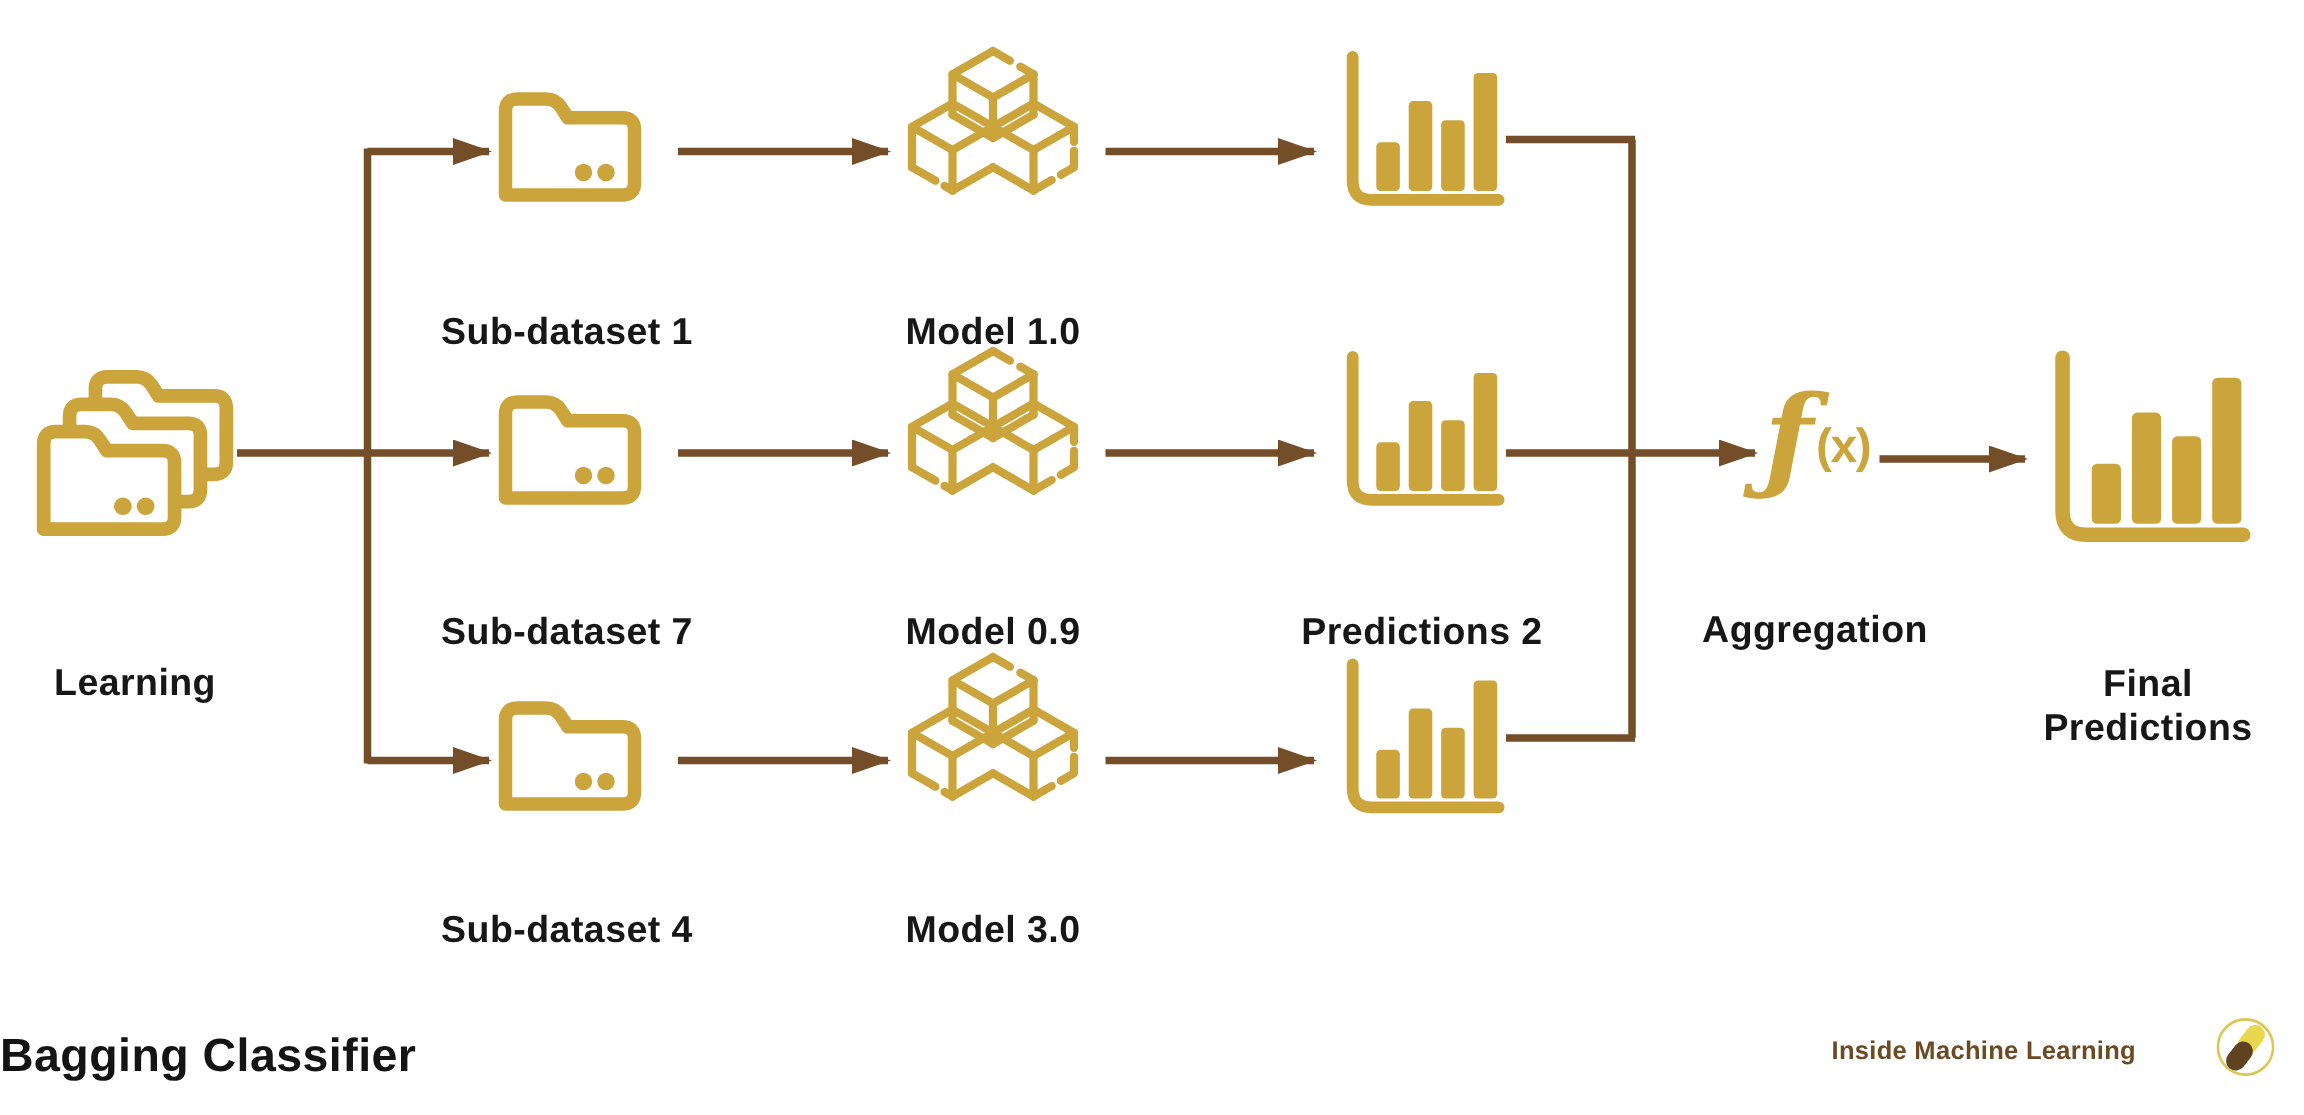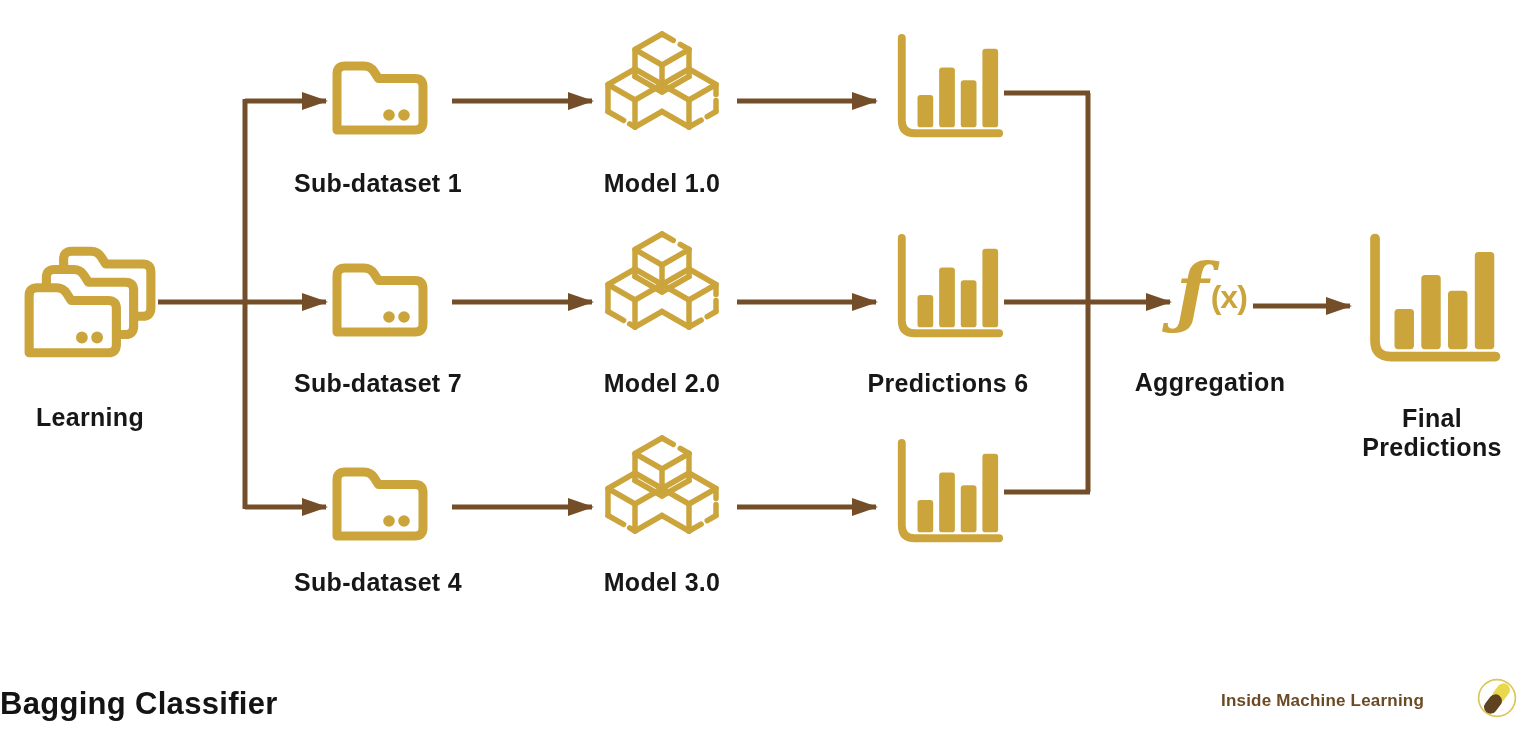--- a/index.html
+++ b/index.html
@@ -1,21 +1,21 @@
 <!DOCTYPE html>
 <html><head>
 <meta charset="utf-8">
 <style>
   html,body{margin:0;padding:0;background:#ffffff;}
   .canvas{position:relative;width:1536px;height:743px;background:#ffffff;overflow:hidden;
           font-family:"Liberation Sans",sans-serif;}
   .connectors{position:absolute;left:0;top:0;}
   .node{position:absolute;}
   .lbl{position:absolute;text-align:center;font-weight:800;font-size:25px;color:#171717;
-       letter-spacing:.3px;line-height:29px;}
+       letter-spacing:.3px;line-height:29px;margin-top:38px;}
   .title{position:absolute;left:0;top:686px;width:1536px;text-align:left;
          font-size:31px;font-weight:800;color:#141414;letter-spacing:.3px;}
   .fx{position:absolute;left:1176px;top:264px;display:flex;align-items:center;gap:2px;color:#CBA53B;}
   .fx-f{font:italic 700 76px "DejaVu Serif",serif;line-height:76px;margin-top:-10px;}
   .fx-args{font-family:"Liberation Sans",sans-serif;font-weight:800;font-size:32px;letter-spacing:-1px;}
   .brand-text{position:absolute;left:1180px;top:691px;width:285px;text-align:center;
               font-size:17px;font-weight:700;color:#6B4A24;letter-spacing:.2px;}
   .brand-logo{position:absolute;left:1477px;top:678px;}
 </style>
 </head>
@@ -117,25 +117,25 @@
       <use href="#sym-bars"></use>
     </svg>
 
   <svg class="node" style="left:328px;top:259px" width="104" height="82">
       <use href="#sym-folder"></use>
     </svg>
   <div class="lbl" style="left:268px;top:369px;width:220px">Sub-dataset 7</div>
   <svg class="node" style="left:600px;top:230px" width="124" height="120">
       <use href="#sym-cubes"></use>
     </svg>
-  <div class="lbl" style="left:552px;top:369px;width:220px">Model 2.0</div>
+  <div class="lbl" style="left:552px;top:369px;width:220px">Model 0.9</div>
   <svg class="node" style="left:888px;top:232px" width="118" height="116">
       <use href="#sym-bars"></use>
     </svg>
-  <div class="lbl" style="left:838px;top:369px;width:220px">Predictions 6</div>
+  <div class="lbl" style="left:838px;top:369px;width:220px">Predictions 2</div>
 
   <svg class="node" style="left:328px;top:463px" width="104" height="82">
       <use href="#sym-folder"></use>
     </svg>
   <div class="lbl" style="left:268px;top:568px;width:220px">Sub-dataset 4</div>
   <svg class="node" style="left:600px;top:434px" width="124" height="120">
       <use href="#sym-cubes"></use>
     </svg>
   <div class="lbl" style="left:552px;top:568px;width:220px">Model 3.0</div>
   <svg class="node" style="left:888px;top:437px" width="118" height="116">

